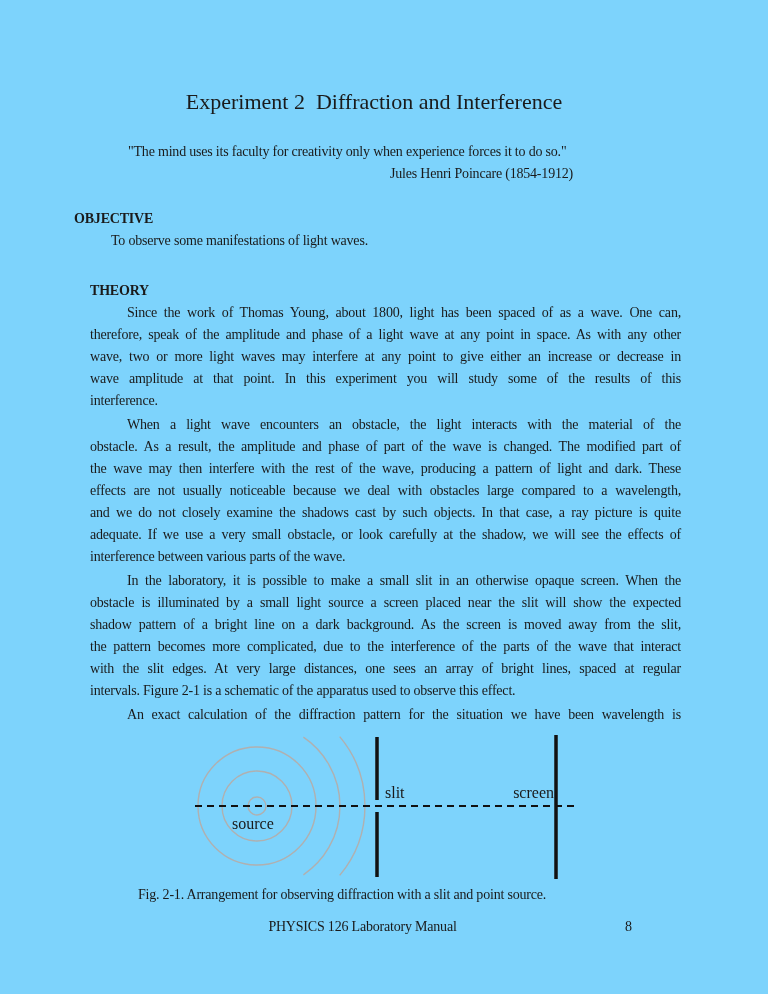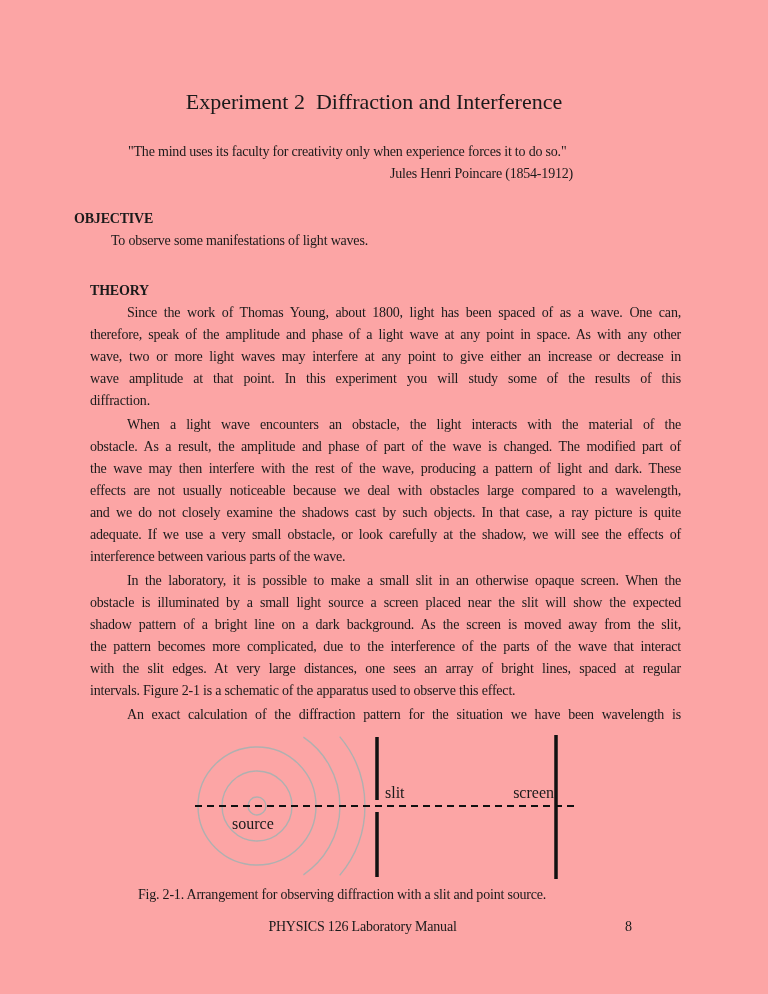--- a/index.html
+++ b/index.html
@@ -1,20 +1,20 @@
 <!DOCTYPE html>
 <html><head>
 <meta charset="utf-8">
 <style>
   html,body { margin:0; padding:0; background:#ffffff; }
   .page {
     position: relative;
     width: 768px;
     height: 994px;
-    background: #fca5a5;
+    background: #7dd3fc;
     color: #1a1a1a;
     font-family: "Liberation Serif", "DejaVu Serif", serif;
     font-size: 14px;
     line-height: 22px;
     letter-spacing: -0.2px;
     overflow: hidden;
   }
   .abs { position: absolute; }
 
   .title {
@@ -71,21 +71,21 @@
   </div>
 
   <div class="abs theory-block">
     <div class="heading">THEORY</div>
     <div>
         <div class="para">
           <div class="line indent">Since the work of Thomas Young, about 1800, light has been spaced of as a wave. One can,</div>
           <div class="line">therefore, speak of the amplitude and phase of a light wave at any point in space. As with any other</div>
           <div class="line">wave, two or more light waves may interfere at any point to give either an increase or decrease in</div>
           <div class="line">wave amplitude at that point. In this experiment you will study some of the results of this</div>
-          <div class="line last">diffraction.</div>
+          <div class="line last">interference.</div>
         </div>
         <div class="para">
           <div class="line indent">When a light wave encounters an obstacle, the light interacts with the material of the</div>
           <div class="line">obstacle. As a result, the amplitude and phase of part of the wave is changed. The modified part of</div>
           <div class="line">the wave may then interfere with the rest of the wave, producing a pattern of light and dark. These</div>
           <div class="line">effects are not usually noticeable because we deal with obstacles large compared to a wavelength,</div>
           <div class="line">and we do not closely examine the shadows cast by such objects. In that case, a ray picture is quite</div>
           <div class="line">adequate. If we use a very small obstacle, or look carefully at the shadow, we will see the effects of</div>
           <div class="line last">interference between various parts of the wave.</div>
         </div>

